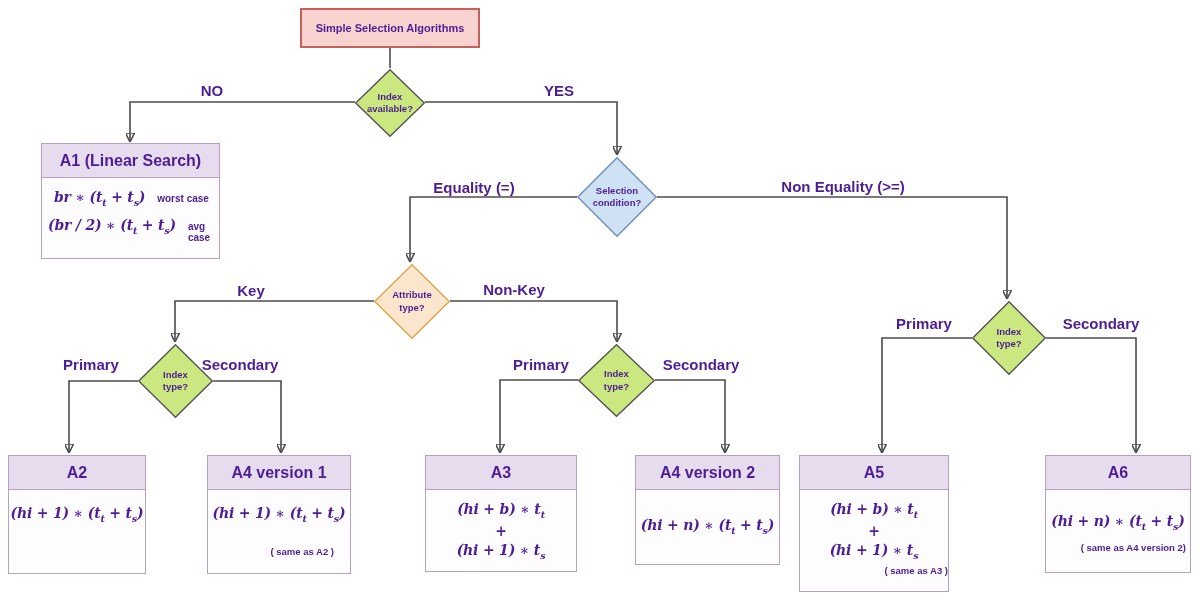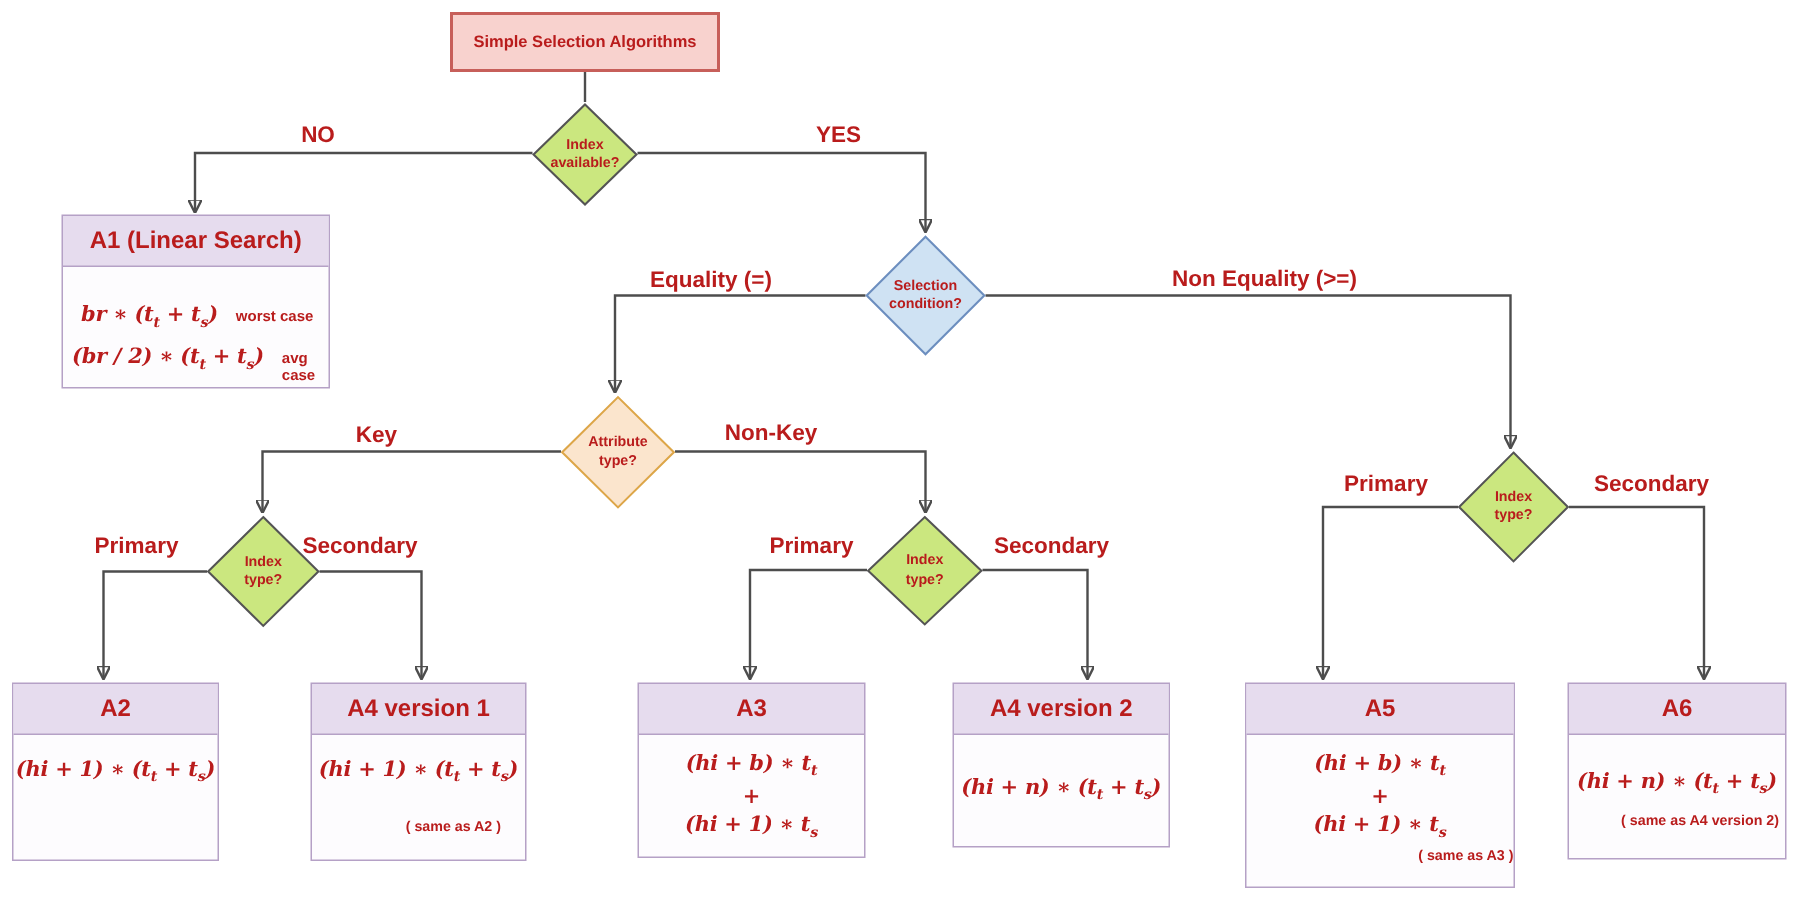--- a/index.html
+++ b/index.html
@@ -1,18 +1,18 @@
 <!DOCTYPE html>
 <html><head>
 <meta charset="utf-8">
 <style>
   html,body{margin:0;padding:0;background:#ffffff;}
   #canvas{
     position:relative;width:1200px;height:603px;background:#ffffff;
-    font-family:"Liberation Sans",sans-serif;color:#b91c1c;overflow:hidden;
+    font-family:"Liberation Sans",sans-serif;color:#4c1d95;overflow:hidden;
   }
   #edges{position:absolute;left:0;top:0;width:1200px;height:603px;}
   #edges path{fill:none;stroke:#4d4d4d;stroke-width:1.6;}
 
   
   .root{
     position:absolute;left:300px;top:8px;width:180px;height:40px;
     background:#f8d2ce;border:2px solid #c75f5a;box-sizing:border-box;
     display:flex;align-items:center;justify-content:center;
     font-size:11px;font-weight:700;text-align:center;
@@ -154,21 +154,21 @@
   <div class="elabel" style="left:514px;top:289px">Non-Key</div>
   <div class="elabel" style="left:91px;top:364px">Primary</div>
   <div class="elabel" style="left:240px;top:364px">Secondary</div>
   <div class="elabel" style="left:541px;top:364px">Primary</div>
   <div class="elabel" style="left:701px;top:364px">Secondary</div>
   <div class="elabel" style="left:924px;top:323px">Primary</div>
   <div class="elabel" style="left:1101px;top:323px">Secondary</div>
 
   <div class="rbox" style="left:41px;top:143px;width:179px;height:116px">
     <div class="rhead">A1 (Linear Search)</div>
-    <div class="rbody" style="padding-top:23px;gap:6px">
+    <div class="rbody" style="padding-top:10px;gap:6px">
       <div class="a1row">
         <span class="formula">br ∗ (t<sub>t</sub> + t<sub>s</sub>)</span>
         <span class="case">worst case</span>
       </div>
       <div class="a1row" style="padding-left:6px">
         <span class="formula">(br / 2) ∗ (t<sub>t</sub> + t<sub>s</sub>)</span>
         <span class="case">avg case</span>
       </div>
     </div>
   </div>
@@ -197,21 +197,21 @@
     </div>
   </div>
 
   <div class="rbox" style="left:635px;top:455px;width:145px;height:110px">
     <div class="rhead">A4 version 2</div>
     <div class="rbody" style="padding-top:26px">
       <div class="formula">(hi + n) ∗ (t<sub>t</sub> + t<sub>s</sub>)</div>
     </div>
   </div>
 
-  <div class="rbox" style="left:830px;top:455px;width:180px;height:137px">
+  <div class="rbox" style="left:799px;top:455px;width:150px;height:137px">
     <div class="rhead">A5</div>
     <div class="rbody" style="padding-top:10px">
       <div class="formula">(hi + b) ∗ t<sub>t</sub></div>
       <div class="formula">+</div>
       <div class="formula">(hi + 1) ∗ t<sub>s</sub></div>
       <div class="note" style="margin-top:3px;">( same as A3 )</div>
     </div>
   </div>
 
   <div class="rbox" style="left:1045px;top:455px;width:146px;height:118px">

